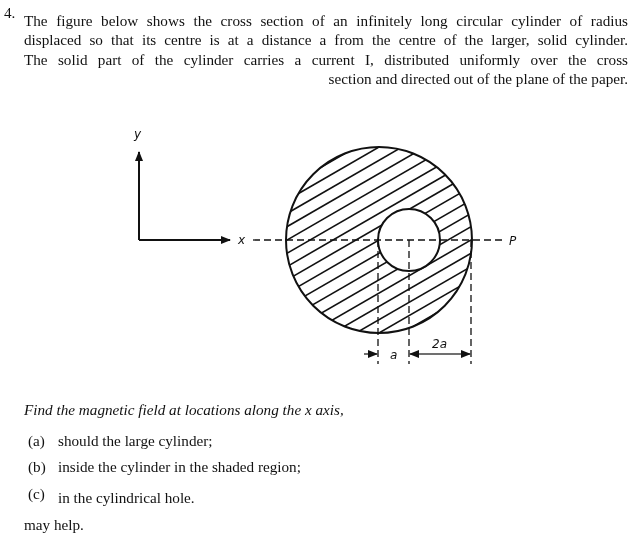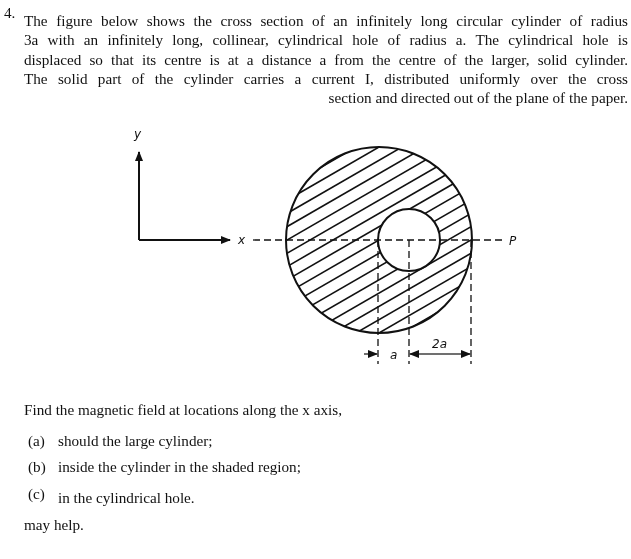--- a/index.html
+++ b/index.html
@@ -12,39 +12,38 @@
     position: absolute;
     font-family: "Liberation Serif", "DejaVu Serif", serif;
     font-size: 15.2px;
     line-height: 19.3px;
     white-space: nowrap;
   }
   .justify-line { display: block; text-align: justify; text-align-last: justify; width: 604px; }
   .last-line { display: block; text-align: right; }
   .qnum { left: 4px; top: 3px; }
   .problem { left: 24px; top: 11px; }
-  .prompt { left: 24px; top: 400px; }
+  .prompt { left: 24px; top: 400px; font-style: italic; }
   .item-label { left: 28px; }
   .item-text { left: 58px; }
   .hint { left: 24px; top: 515px; }
   .hint .justify-line { width: 604px; }
   svg.figure { position: absolute; left: 0; top: 0; }
   .fig-label {
     font-family: "DejaVu Sans", "Liberation Sans", sans-serif;
     font-style: italic; font-size: 12px; fill: #111;
   }
 </style>
 </head>
 <body>
 
 <div class="txt qnum">4.</div>
 
 <div class="txt problem">
   <span class="justify-line">The figure below shows the cross section of an infinitely long circular cylinder of radius</span>
-  <span class="justify-line">3a with an infinitely long, collinear, cylindrical hole of radius a.  The cylindrical hole is</span>
   <span class="justify-line">displaced so that its centre is at a distance a from the centre of the larger, solid cylinder.</span>
   <span class="justify-line">The solid part of the cylinder carries a current I, distributed uniformly over the cross</span>
   <span class="last-line">section and directed out of the plane of the paper.</span>
 </div>
 
 <svg class="figure" width="631" height="559" viewBox="0 0 631 559" xmlns="http://www.w3.org/2000/svg">
   <defs>
     <clipPath id="outerClip">
       <circle cx="379" cy="240" r="93"></circle>
     </clipPath>

